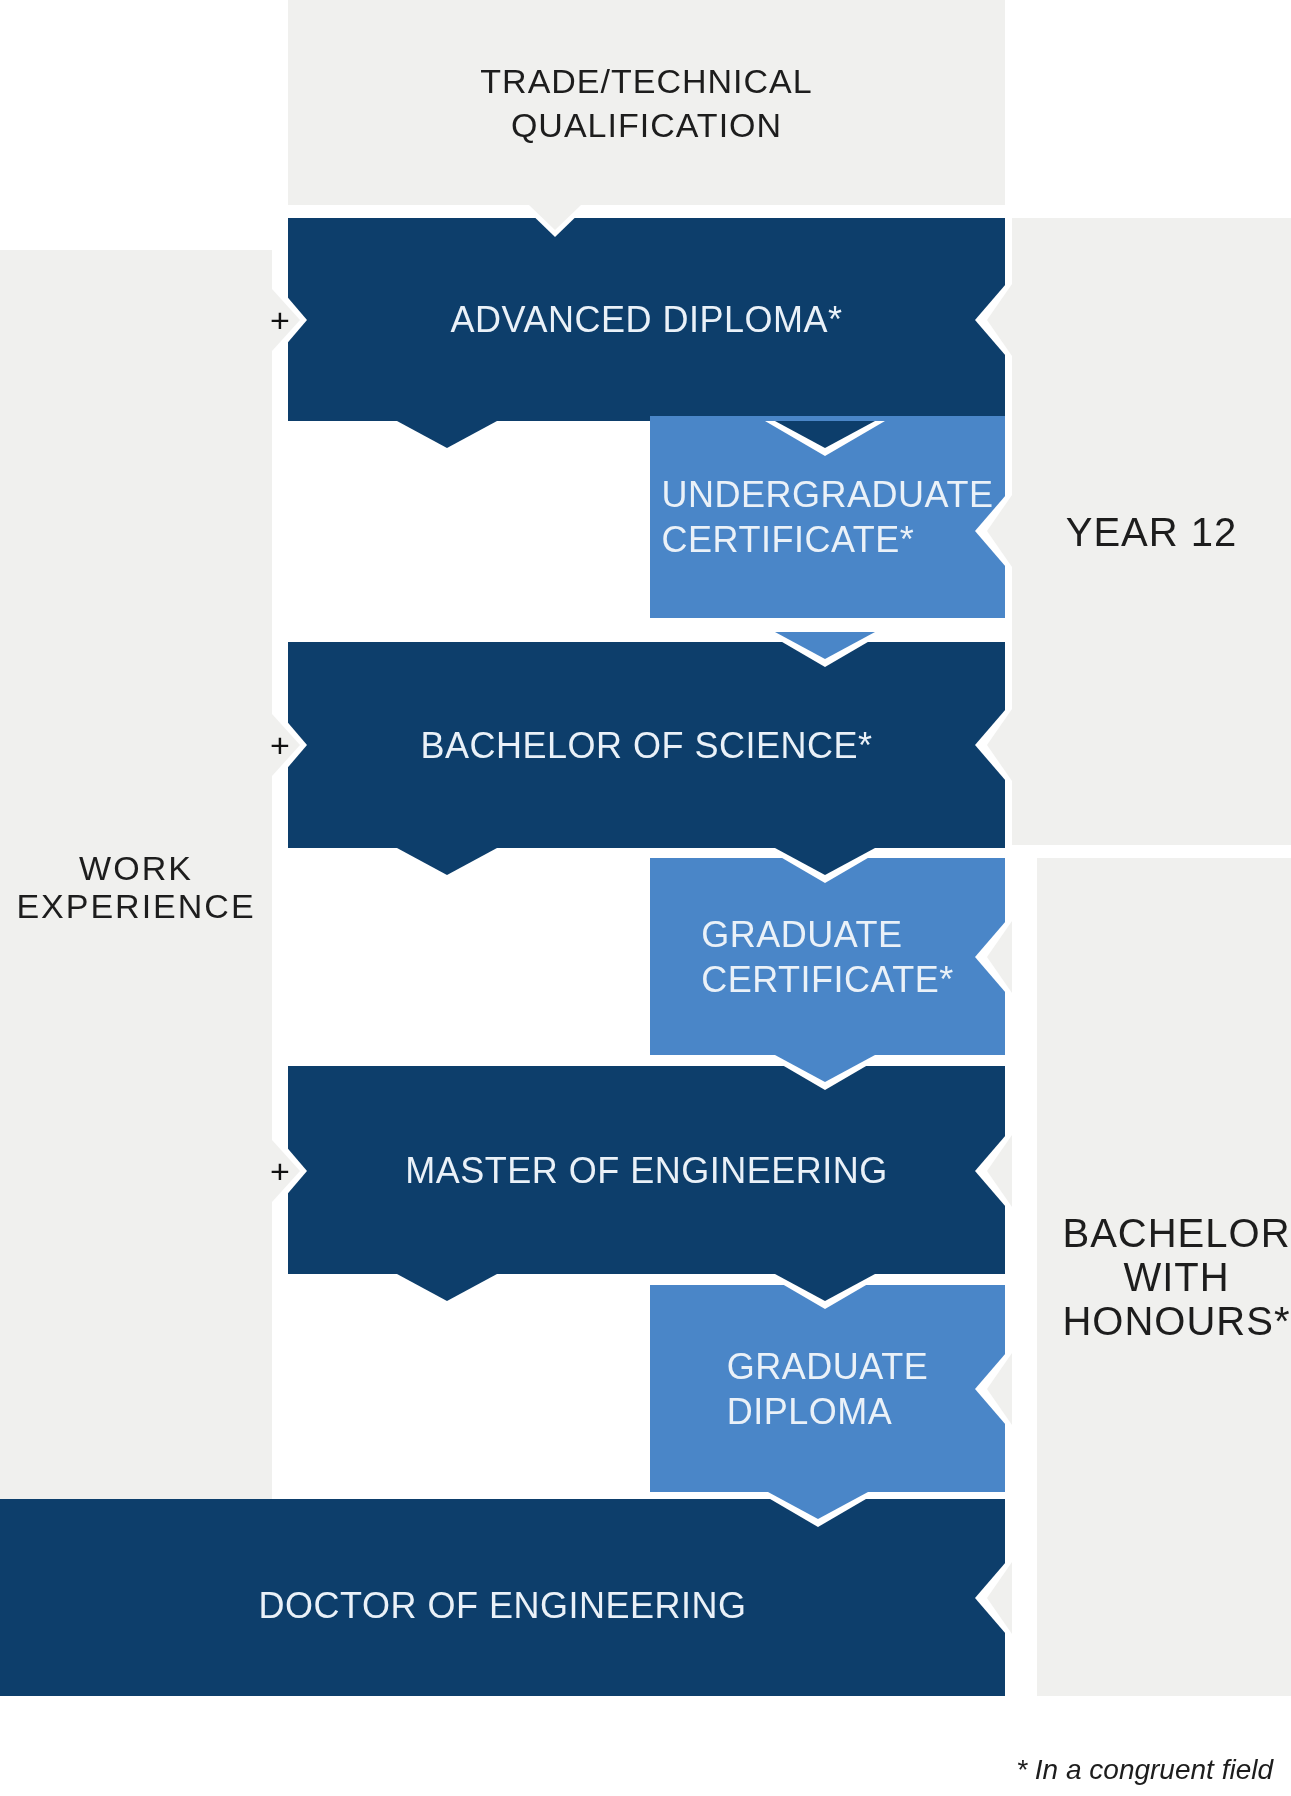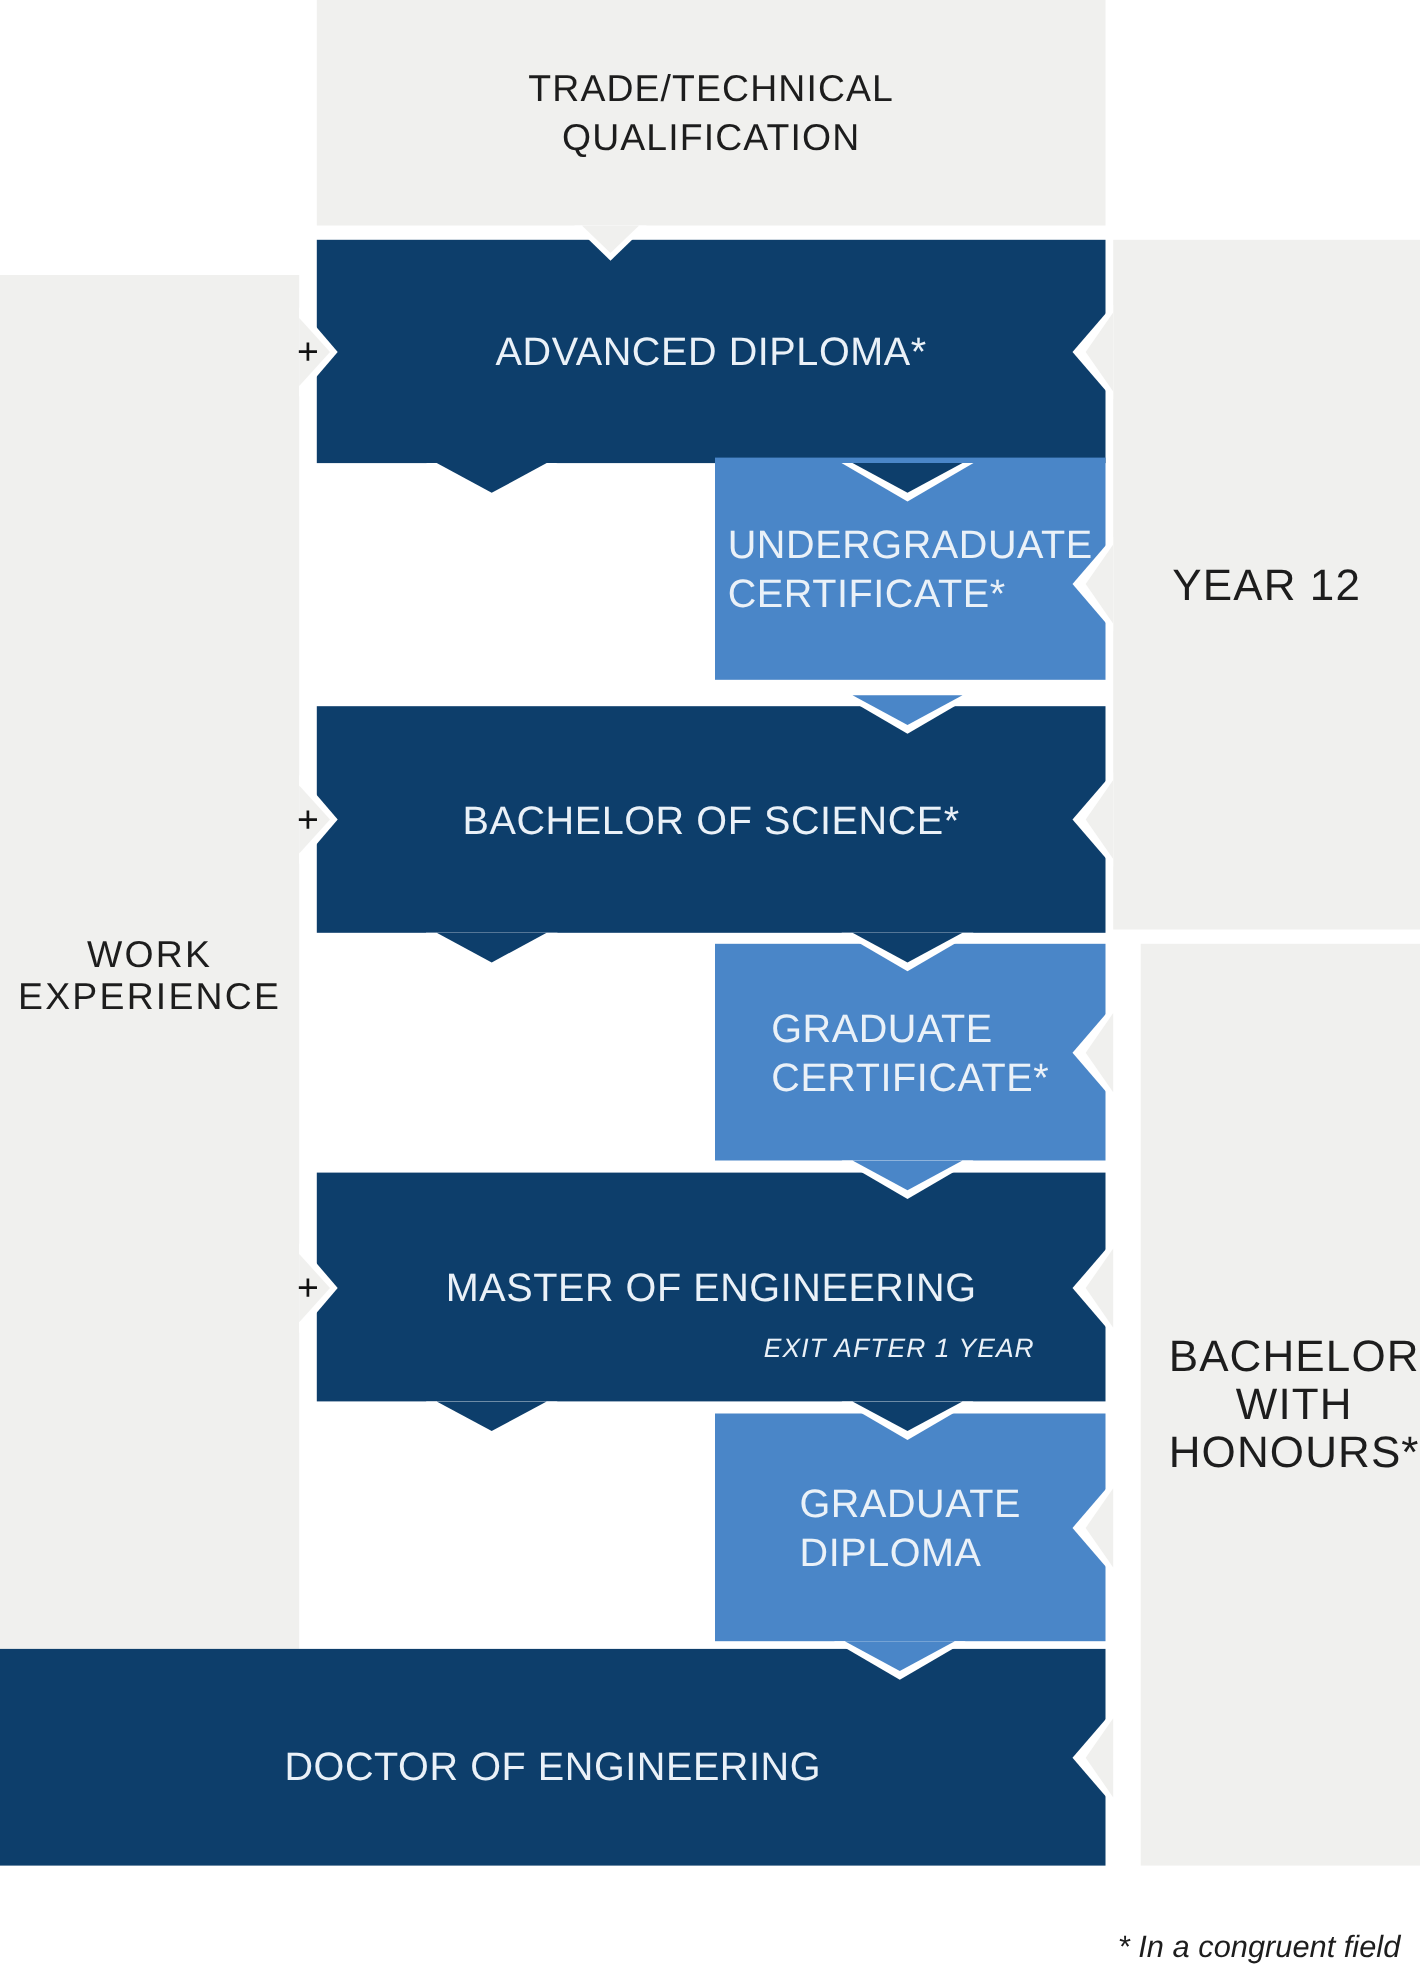--- a/index.html
+++ b/index.html
@@ -141,21 +141,20 @@
   <div class="box light gc">
     <div class="box-label">
       <div>GRADUATE</div>
       <div>CERTIFICATE*</div>
     </div>
   </div>
 
   <div class="box dark me">
     <div class="box-label">MASTER OF ENGINEERING</div>
   </div>
-  <div class="exit-note">EXIT AFTER 1 YEAR</div>
 
   <div class="box light gd">
     <div class="box-label">
       <div>GRADUATE</div>
       <div>DIPLOMA</div>
     </div>
   </div>
 
   <div class="box dark de">
     <div class="box-label">DOCTOR OF ENGINEERING</div>

